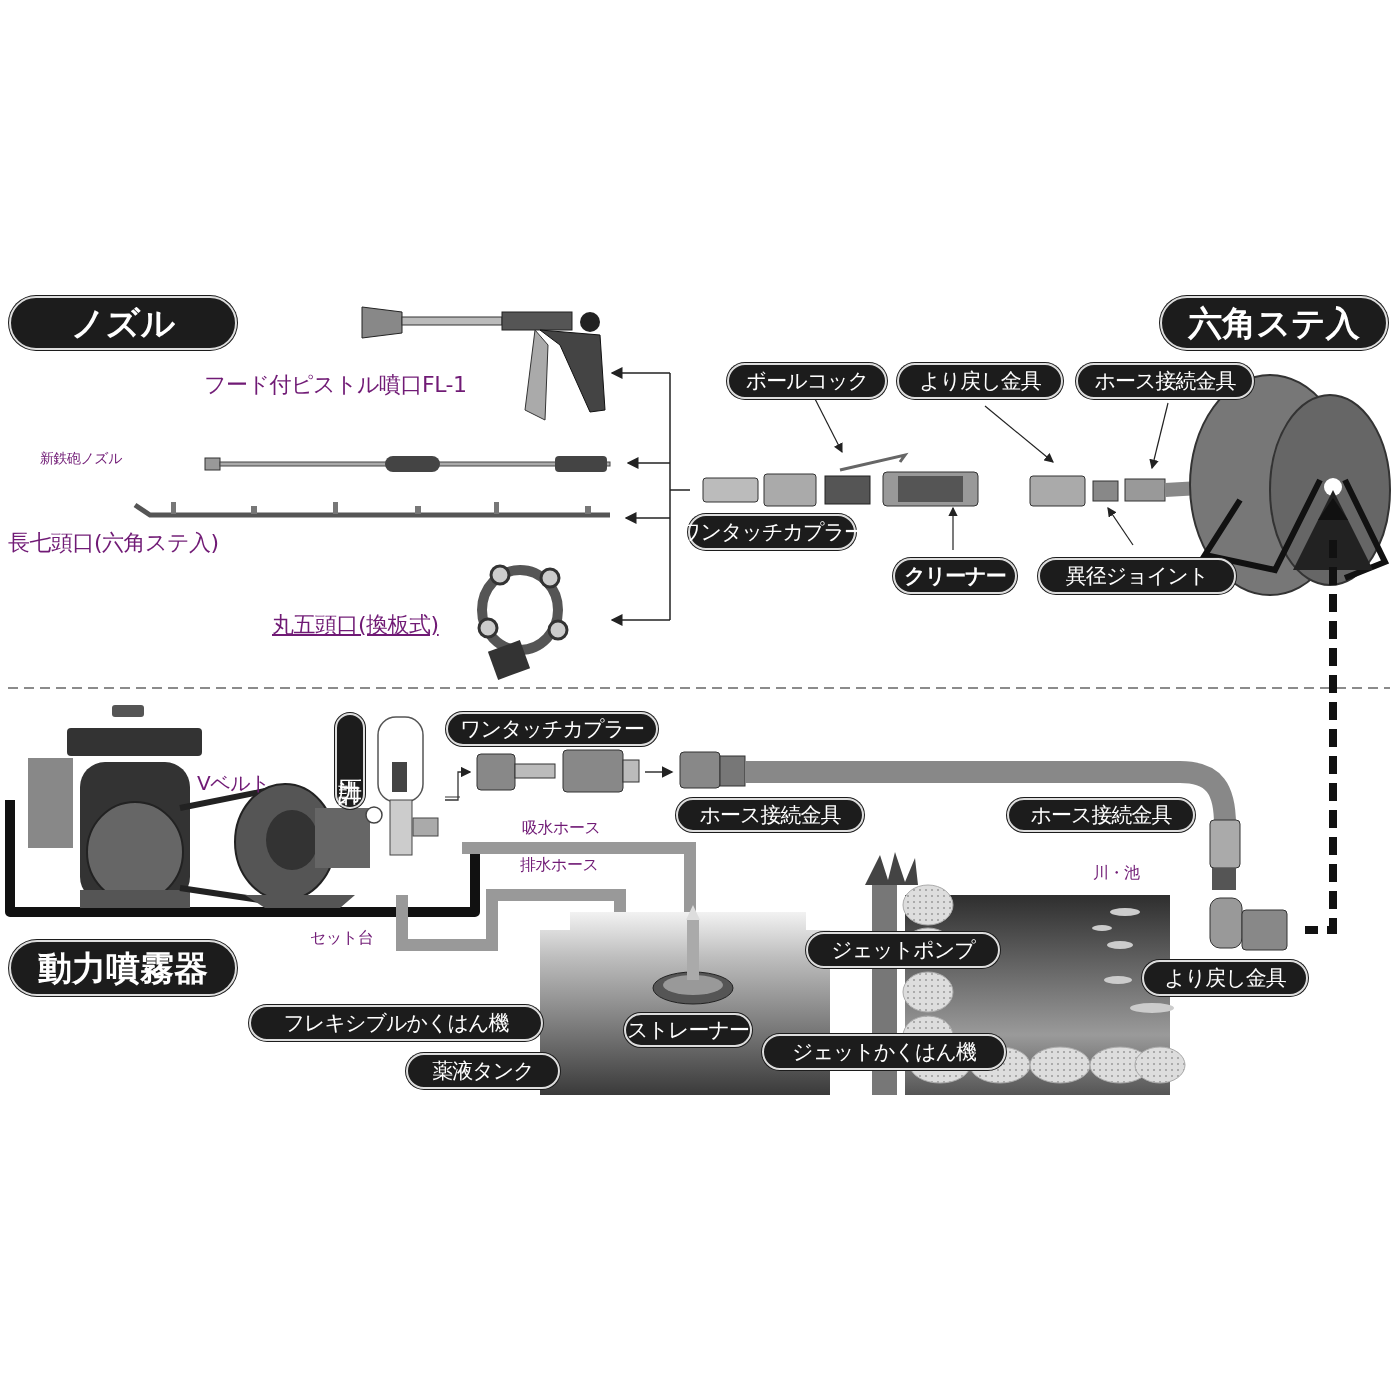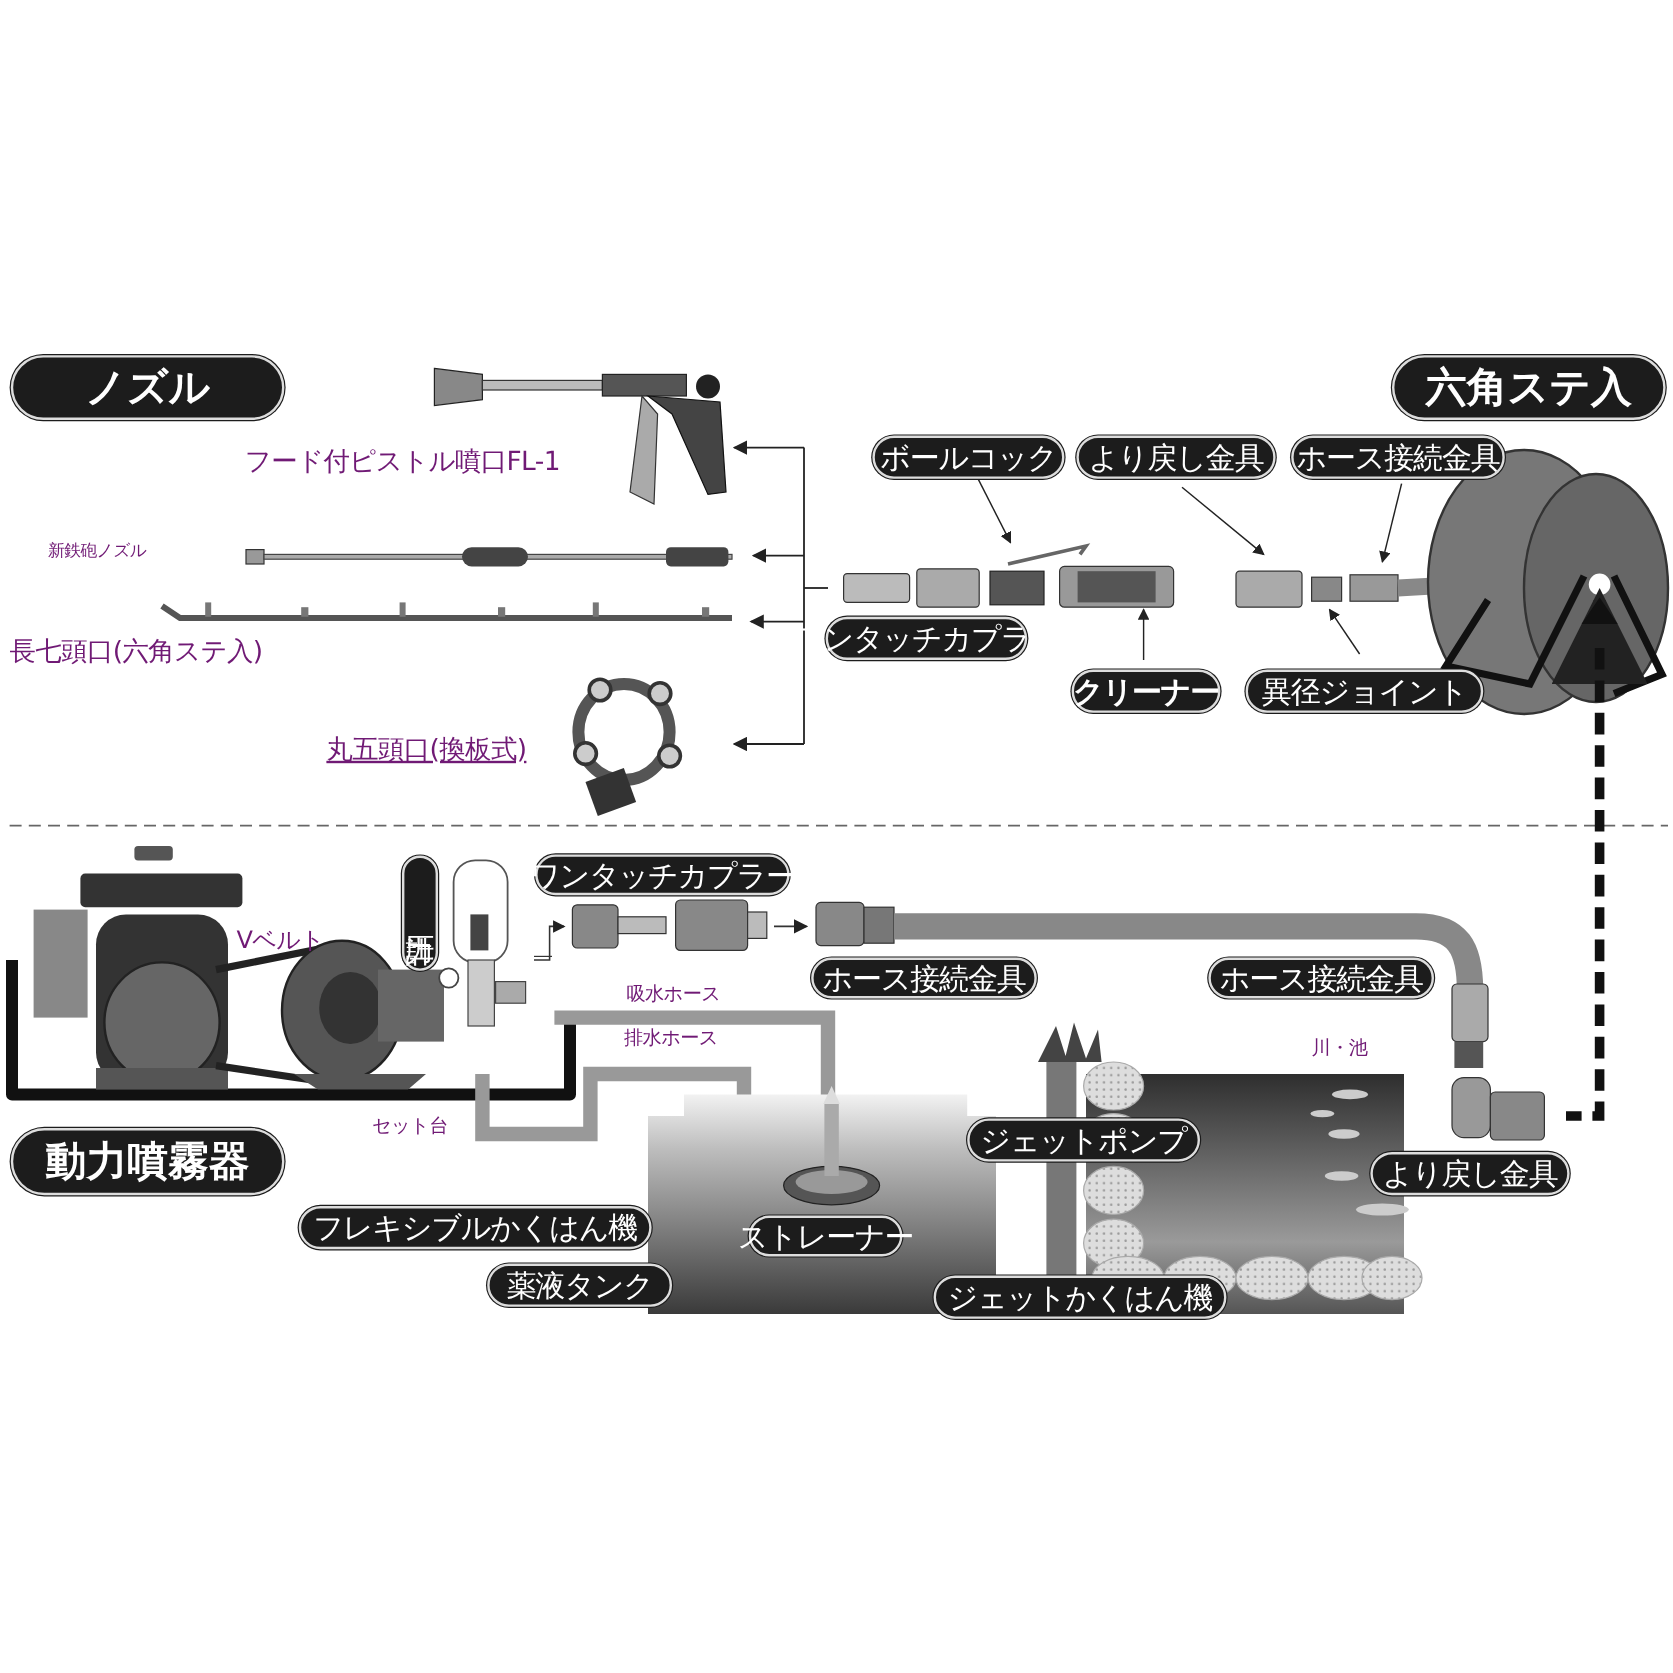--- a/index.html
+++ b/index.html
@@ -1,17 +1,17 @@
 <!DOCTYPE html>
 <html><head>
 <meta charset="utf-8">
 <style>
   html,body{margin:0;padding:0;background:#fff;}
   body{width:1394px;height:1394px;position:relative;overflow:hidden;font-family:"DejaVu Sans","Liberation Sans",sans-serif;color:#222;}
-  .pill{position:absolute;background:#1c1c1c;color:#fff;border-radius:18px;font-size:25px;line-height:1;display:flex;align-items:center;justify-content:center;white-space:nowrap;letter-spacing:-1px;border:2px solid #ddd;box-shadow:0 0 0 1px #1c1c1c;}
+  .pill{position:absolute;background:#1c1c1c;color:#fff;border-radius:18px;font-size:21px;line-height:1;display:flex;align-items:center;justify-content:center;white-space:nowrap;letter-spacing:-1px;border:2px solid #ddd;box-shadow:0 0 0 1px #1c1c1c;}
   .pill.big{font-size:34px;font-weight:bold;border-radius:30px;letter-spacing:0;}
   .pill.vert{writing-mode:vertical-rl;letter-spacing:0;font-size:24px;border-radius:20px;}
   .plain{position:absolute;font-size:20px;color:#701a75;white-space:nowrap;letter-spacing:-0.5px;}
   .plain.sm{font-size:16px;}
   svg{position:absolute;left:0;top:0;}
 </style>
 </head>
 <body>
 
 <svg width="1394" height="1394">
@@ -226,13 +226,13 @@
 <div class="pill" style="left:1007px;top:798px;width:184px;height:30px;">ホース接続金具</div>
 <div class="plain sm" style="left:522px;top:818px;">吸水ホース</div>
 <div class="plain sm" style="left:520px;top:855px;">排水ホース</div>
 <div class="plain sm" style="left:310px;top:928px;">セット台</div>
 <div class="plain sm" style="left:1093px;top:863px;">川・池</div>
 <div class="pill" style="left:806px;top:932px;width:190px;height:32px;">ジェットポンプ</div>
 <div class="pill" style="left:1142px;top:960px;width:162px;height:32px;">より戻し金具</div>
 <div class="pill" style="left:249px;top:1005px;width:290px;height:32px;">フレキシブルかくはん機</div>
 <div class="pill" style="left:624px;top:1013px;width:124px;height:30px;">ストレーナー</div>
 <div class="pill" style="left:406px;top:1053px;width:150px;height:32px;">薬液タンク</div>
-<div class="pill" style="left:762px;top:1063px;width:240px;height:32px;margin-left:16px;">ジェットかくはん機</div>
+<div class="pill" style="left:762px;top:1034px;width:240px;height:32px;">ジェットかくはん機</div>
 
 </body></html>

